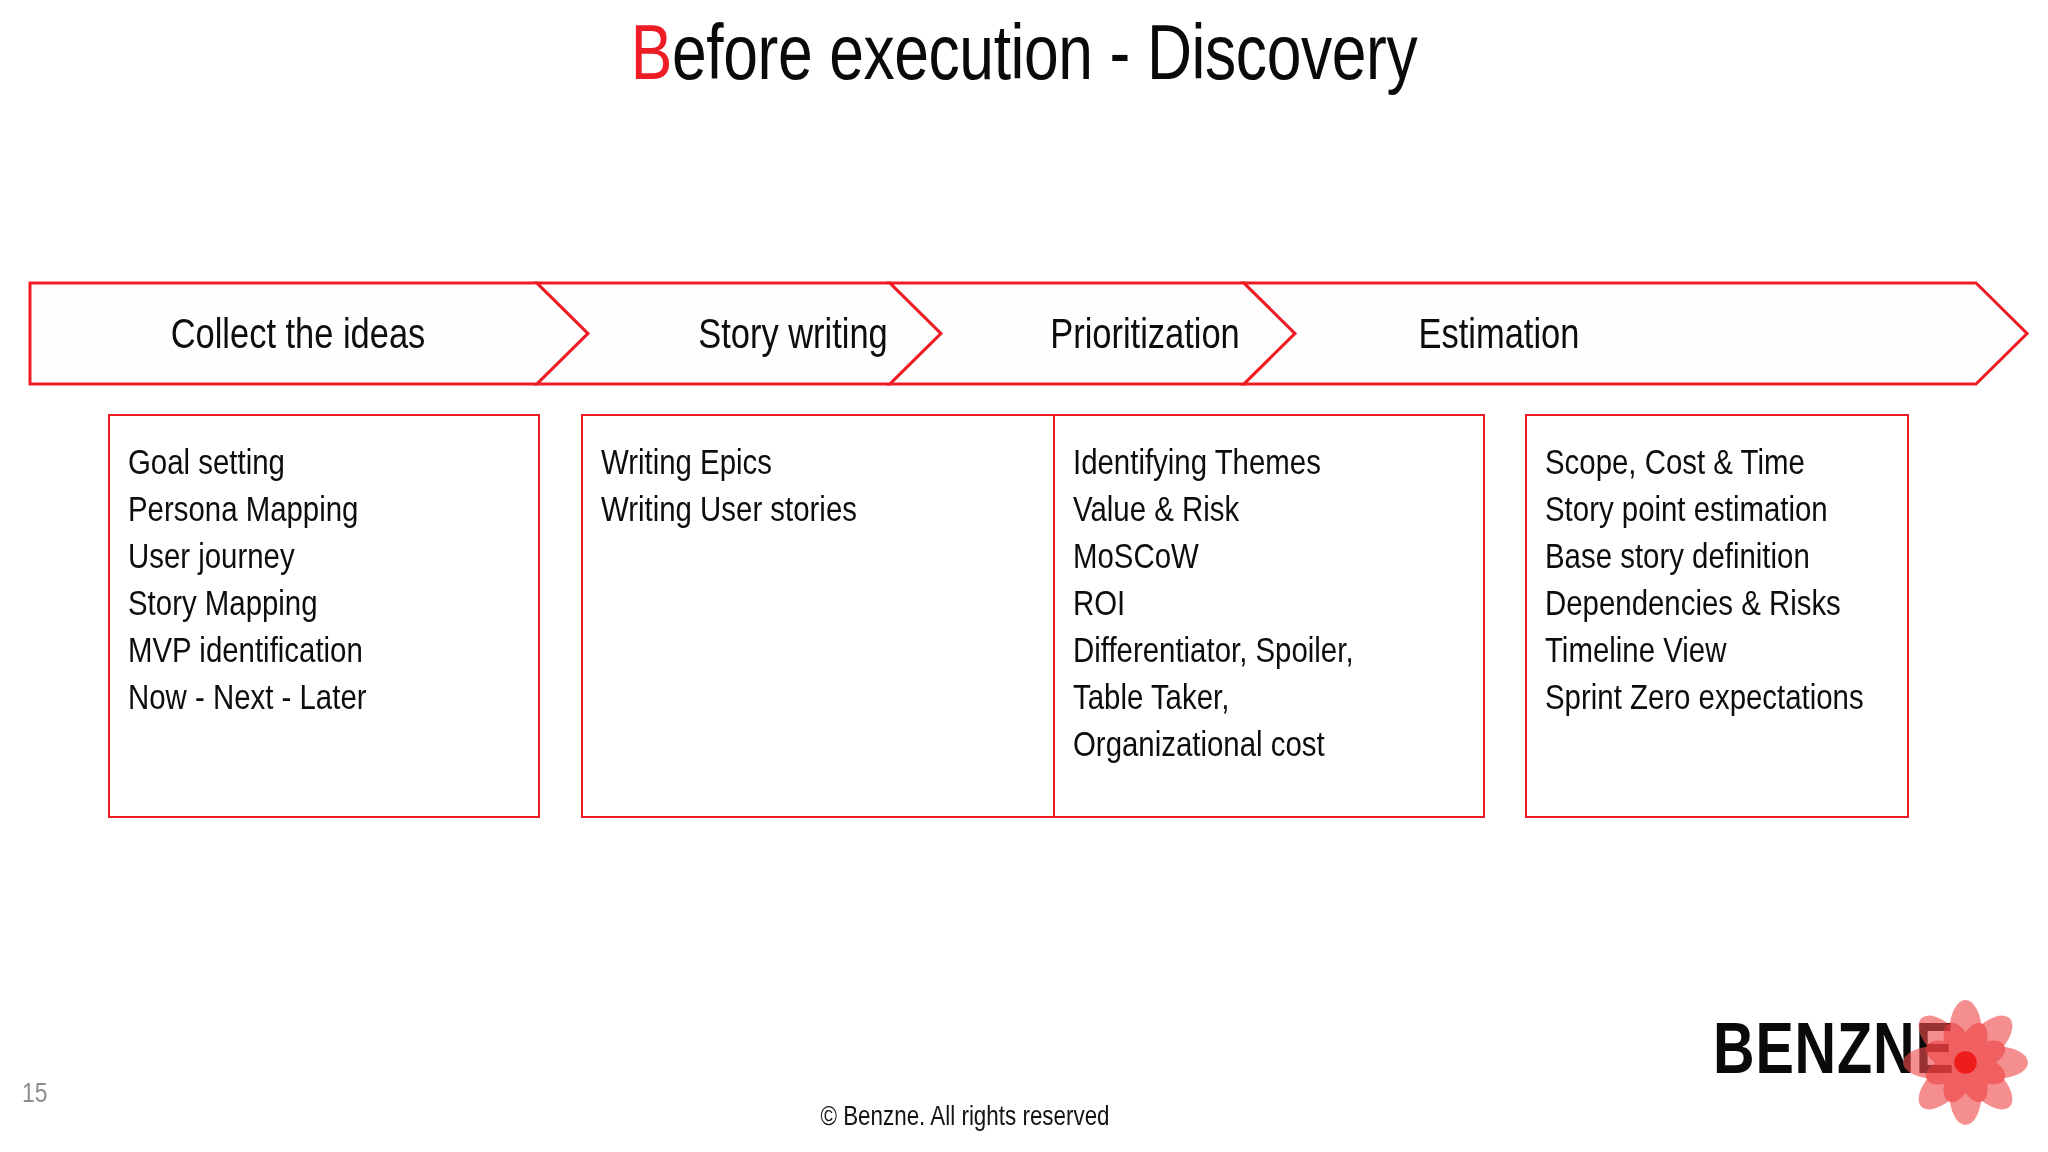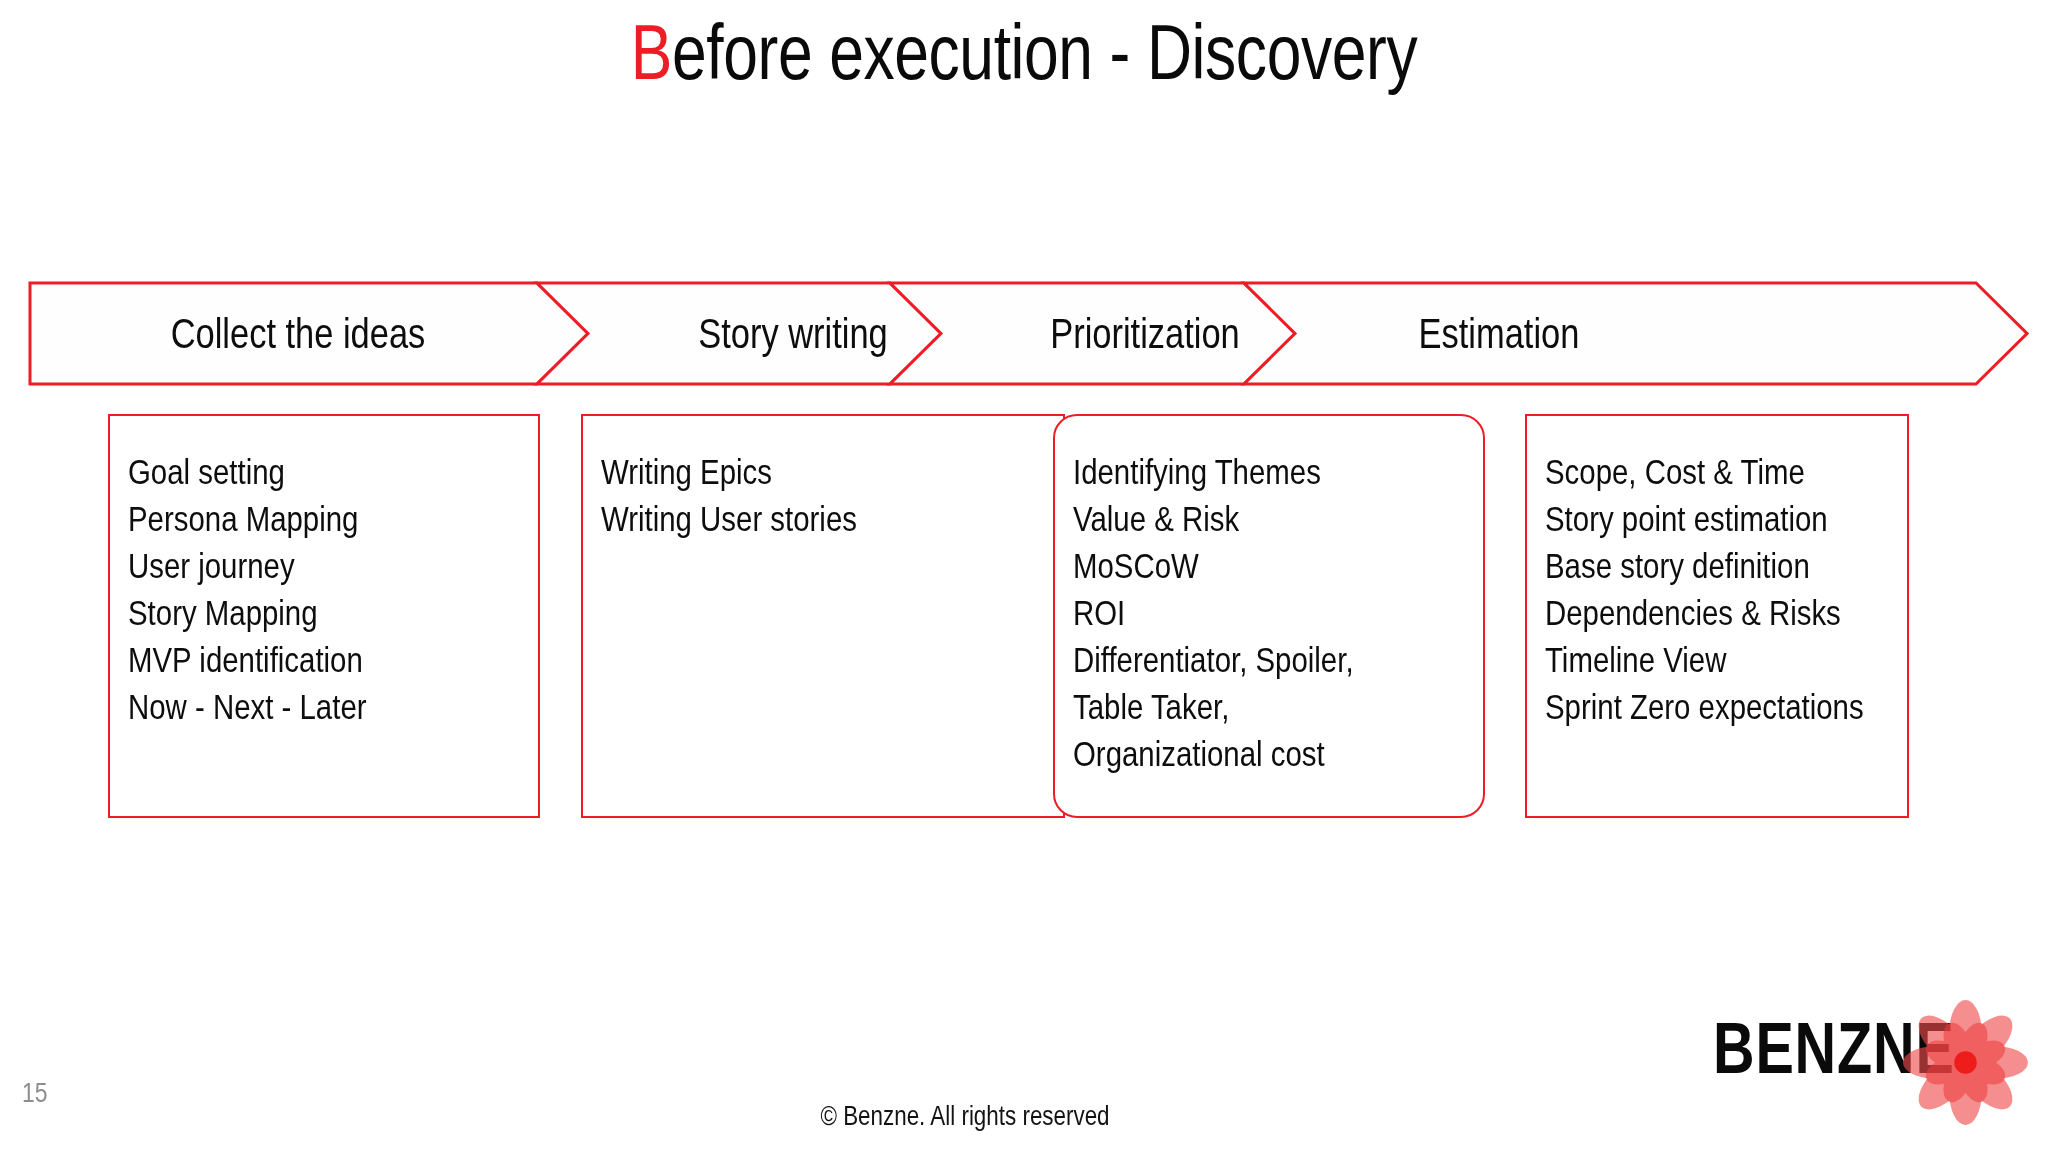--- a/index.html
+++ b/index.html
@@ -83,26 +83,26 @@
     position: absolute;
     top: 414px;
     height: 404px;
     border: 2px solid #ee1c25;
     background: #ffffff;
     box-sizing: border-box;
     pointer-events: auto;
   }
   .content-box.b0 { left: 108px;  width: 432px; }
   .content-box.b1 { left: 581px;  width: 484px; }
-  .content-box.b2 { left: 1053px; width: 432px; border-radius: 24px; }
+  .content-box.b2 { left: 1053px; width: 432px; }
   .content-box.b3 { left: 1525px; width: 384px; }
 
   .box-list {
     margin: 0;
-    padding: 32px 0 0 18px;
+    padding: 22px 0 0 18px;
     list-style: none;
   }
   .box-list li {
     font-family: "Liberation Sans Narrow", "Liberation Sans", sans-serif;
     font-size: 35px;
     line-height: 47px;
     color: #0d0d0d;
     font-weight: 400;
     transform: scaleX(0.84);
     transform-origin: left center;

